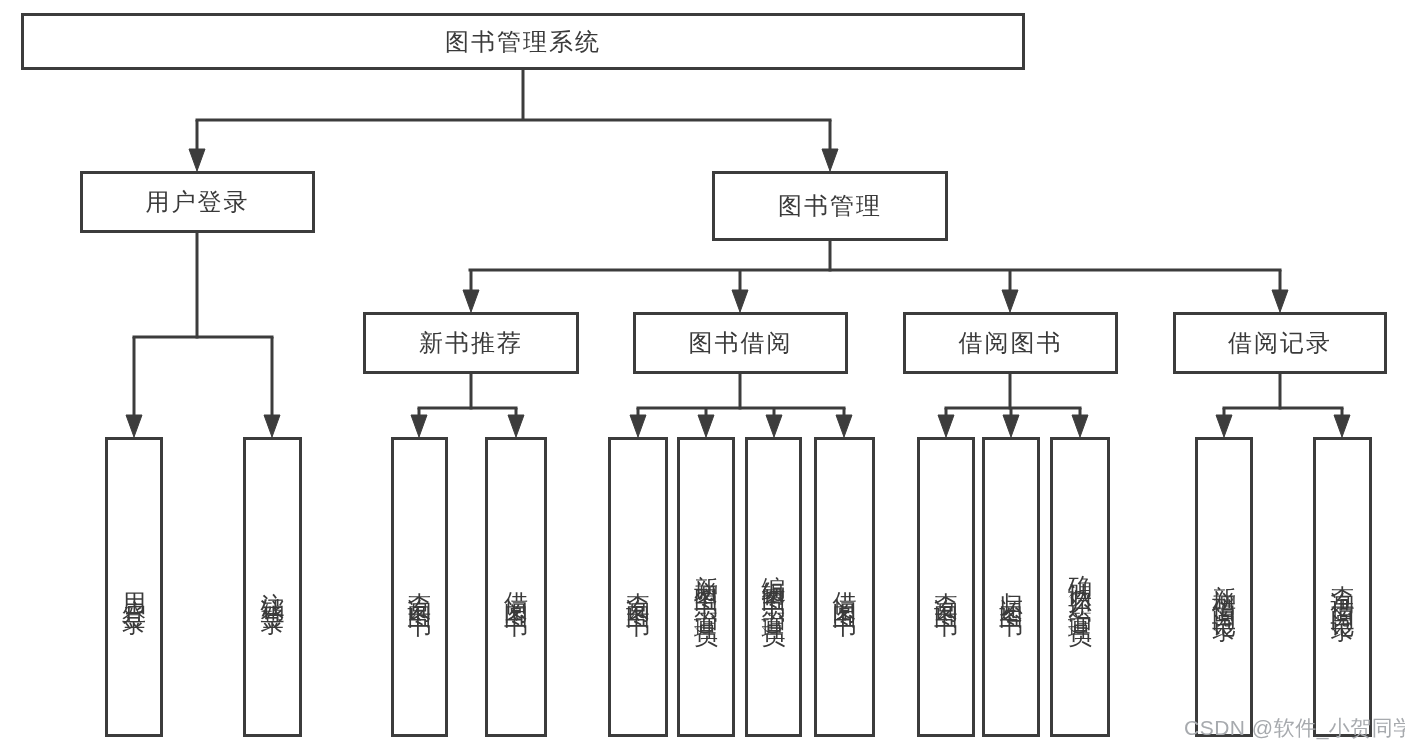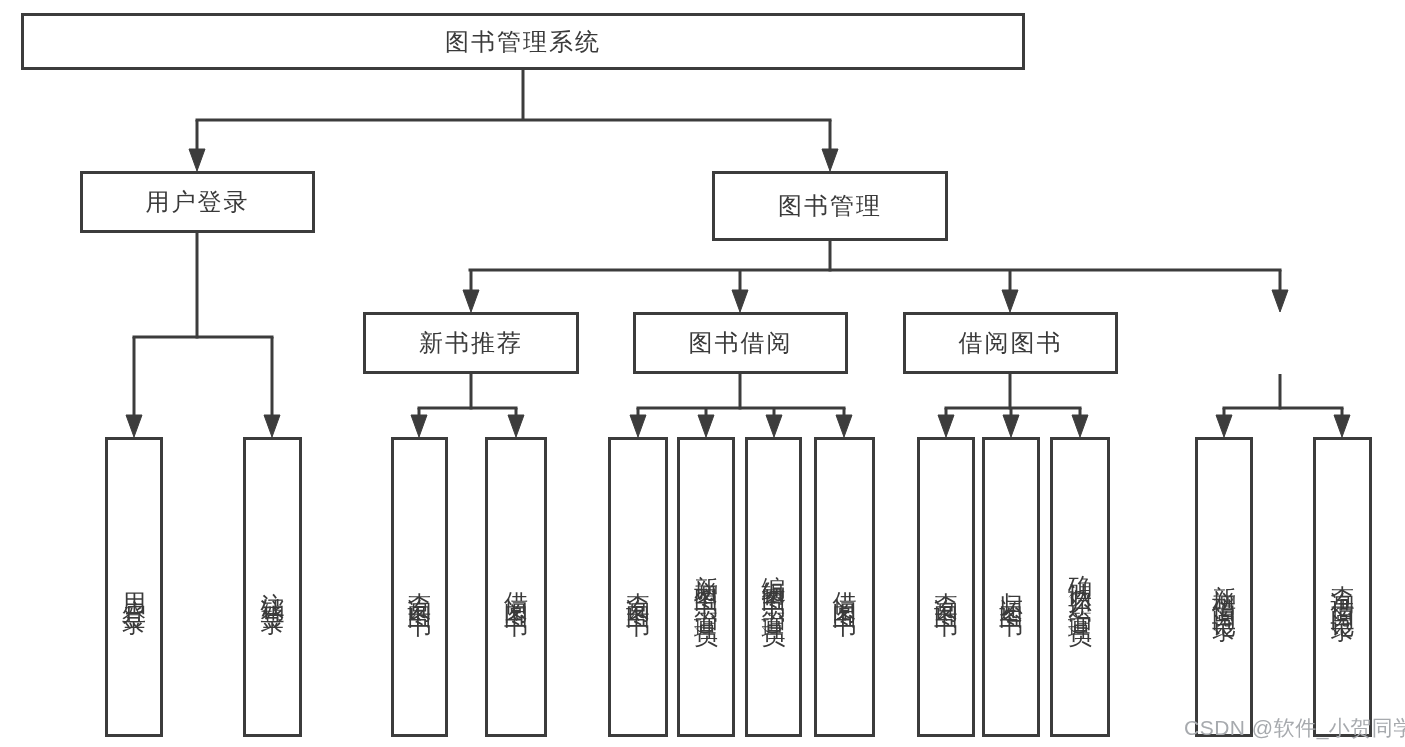--- a/index.html
+++ b/index.html
@@ -127,20 +127,21 @@
   </svg>
 
   <div class="node h-node" style="left:21px; top:13px; width:1004px; height:57px;">图书管理系统</div>
 
   <div class="node h-node" style="left:80px; top:171px; width:235px; height:62px;">用户登录</div>
   <div class="node h-node" style="left:712px; top:171px; width:236px; height:70px;">图书管理</div>
 
   <div class="node h-node" style="left:633px; top:312px; width:215px; height:62px;">图书借阅</div>
   <div class="node h-node" style="left:363px; top:312px; width:216px; height:62px;">新书推荐</div>
   <div class="node h-node" style="left:903px; top:312px; width:215px; height:62px;">借阅图书</div>
+  <div class="node h-node" style="left:1173px; top:312px; width:214px; height:62px;">借阅记录</div>
 
   <div class="node v-node" style="left:105px; top:437px; width:58px; height:300px;">用户登录</div>
   <div class="node v-node" style="left:243px; top:437px; width:59px; height:300px;">注销登录</div>
 
   <div class="node v-node" style="left:391px; top:437px; width:57px; height:300px;">查询图书</div>
   <div class="node v-node" style="left:485px; top:437px; width:62px; height:300px;">借阅图书</div>
 
   <div class="node v-node" style="left:608px; top:437px; width:60px; height:300px;">查询图书</div>
   <div class="node v-node" style="left:677px; top:437px; width:58px; height:300px;">新增图书（管理员）</div>
   <div class="node v-node" style="left:745px; top:437px; width:57px; height:300px;">编辑图书（管理员）</div>

